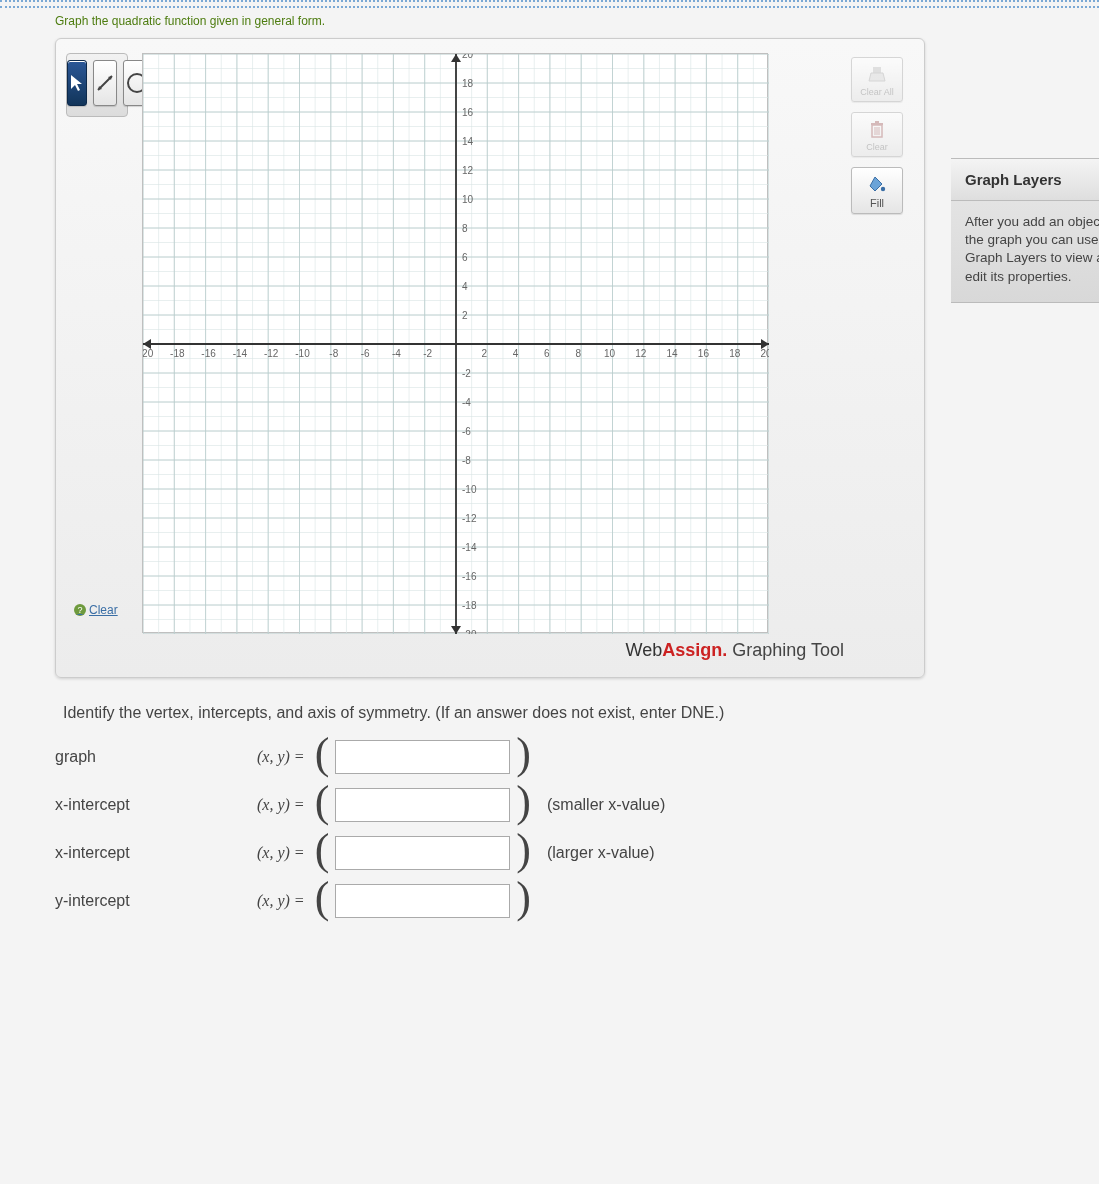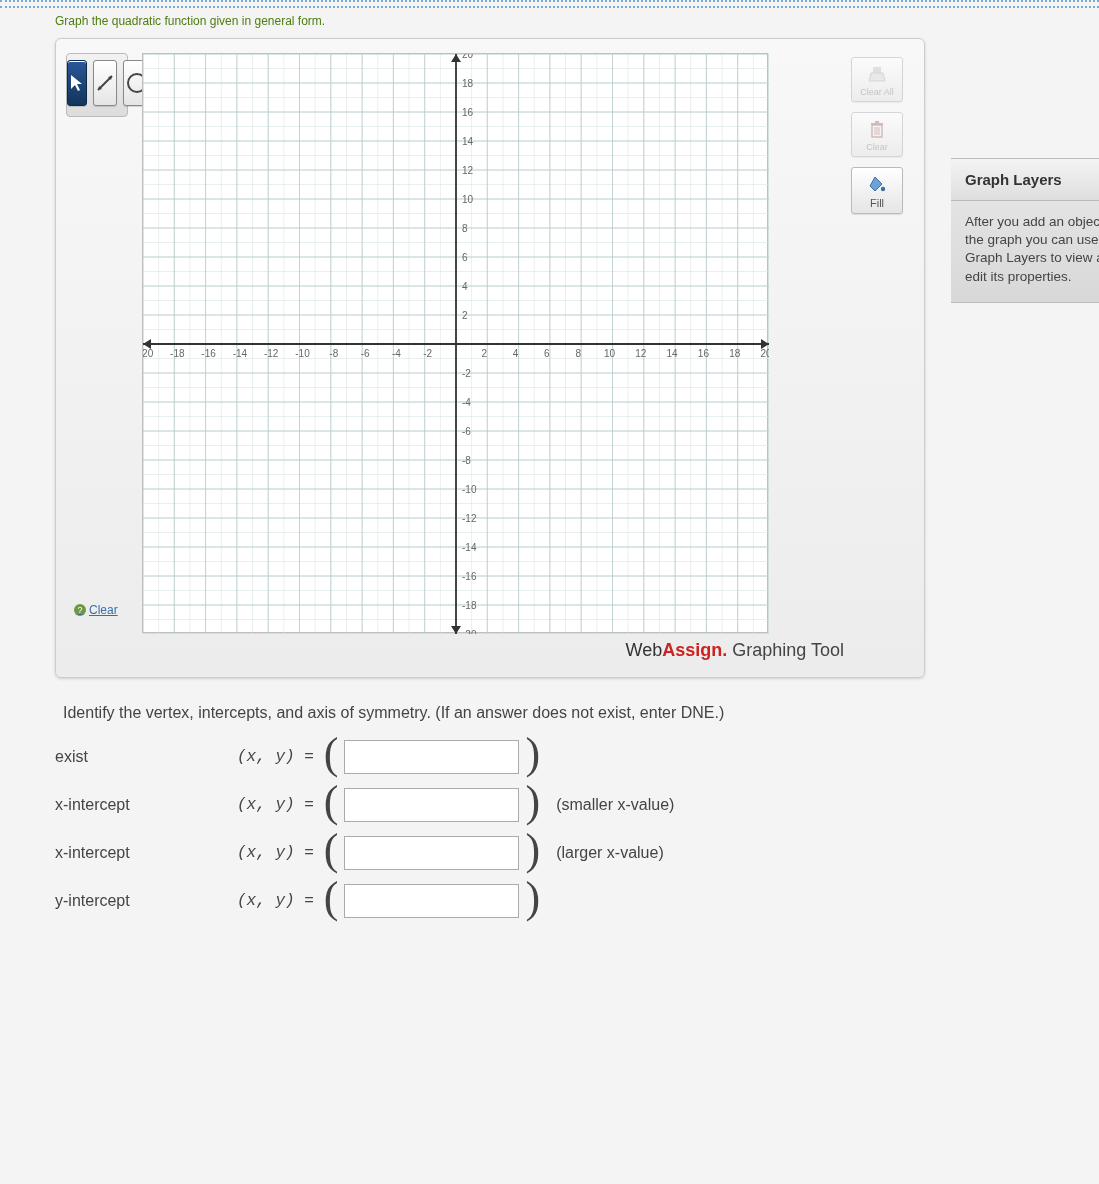--- a/index.html
+++ b/index.html
@@ -166,21 +166,21 @@
   }
   .ans-row {
     display:flex;
     align-items:center;
     gap: 6px;
     margin: 14px 0;
     font-size: 16px;
     color:#444;
   }
   .ans-row .label { width: 160px; }
-  .ans-row .xy { font-style: italic; font-family: Liberation Mono, monospace; margin: 0 4px 0 16px; }
+  .ans-row .xy { font-style: italic; font-family: Liberation Serif, serif; margin: 0 4px 0 36px; }
   .bigparen { font-family: "Times New Roman", serif; font-size: 44px; line-height: 0; color:#444; position:relative; top:-3px; font-weight:300; }
   .ans-input {
     width: 175px;
     height: 34px;
     border: 1px solid #aaa;
     background: #fff;
     padding: 2px 6px;
     font-size: 14px;
   }
   .note { font-size: 16px; margin-left: 10px; color:#444; }
@@ -458,21 +458,21 @@
 
     <div class="layers-box">
       <div class="layers-head">Graph Layers</div>
       <div class="layers-body">After you add an object to the graph you can use Graph Layers to view and edit its properties.</div>
     </div>
   </div>
 
   <div class="identify">Identify the vertex, intercepts, and axis of symmetry. (If an answer does not exist, enter DNE.)</div>
 
   <div class="ans-row">
-    <span class="label">exist</span>
+    <span class="label">graph</span>
     <span class="xy">(x, y)  =</span>
     <span class="bigparen">(</span>
     <input class="ans-input" style="">
     <span class="bigparen">)</span>
   </div>
 
   <div class="ans-row">
     <span class="label">x-intercept</span>
     <span class="xy">(x, y)  =</span>
     <span class="bigparen">(</span>

